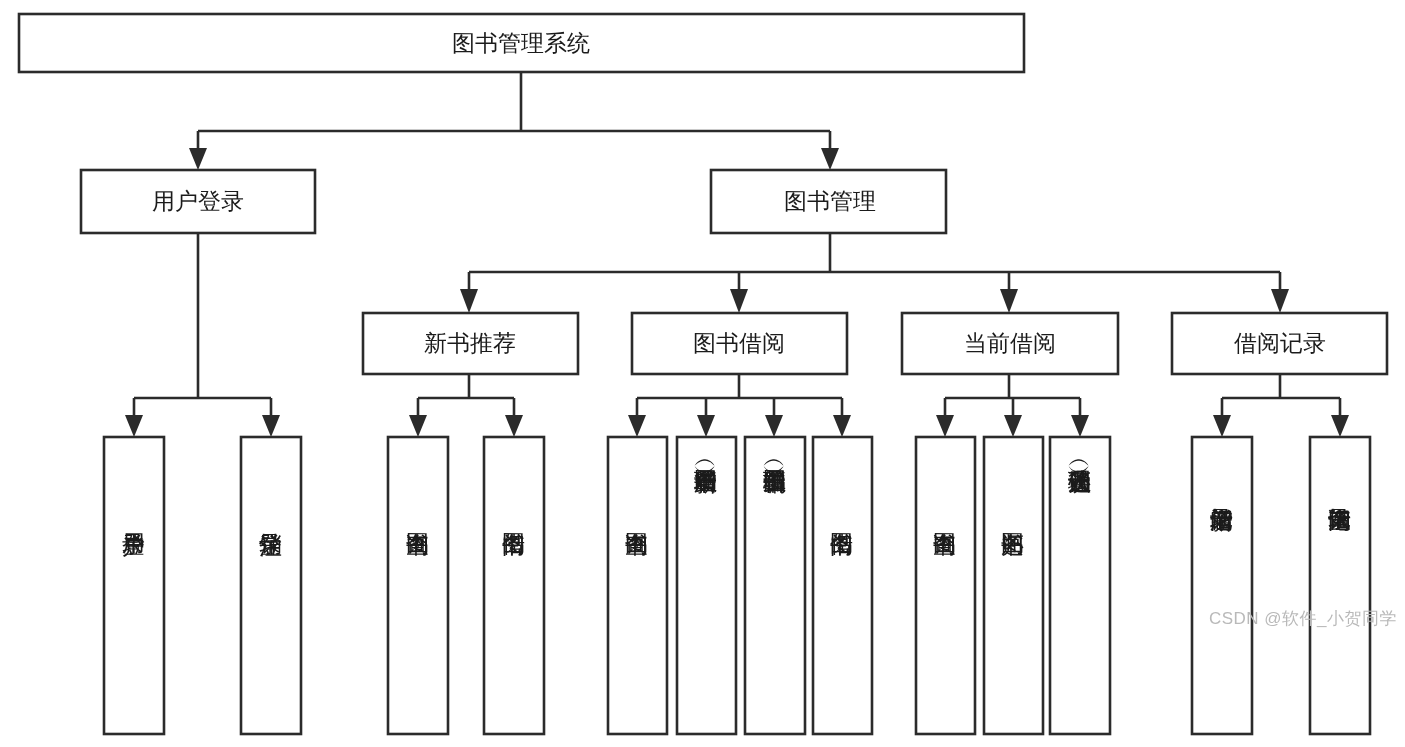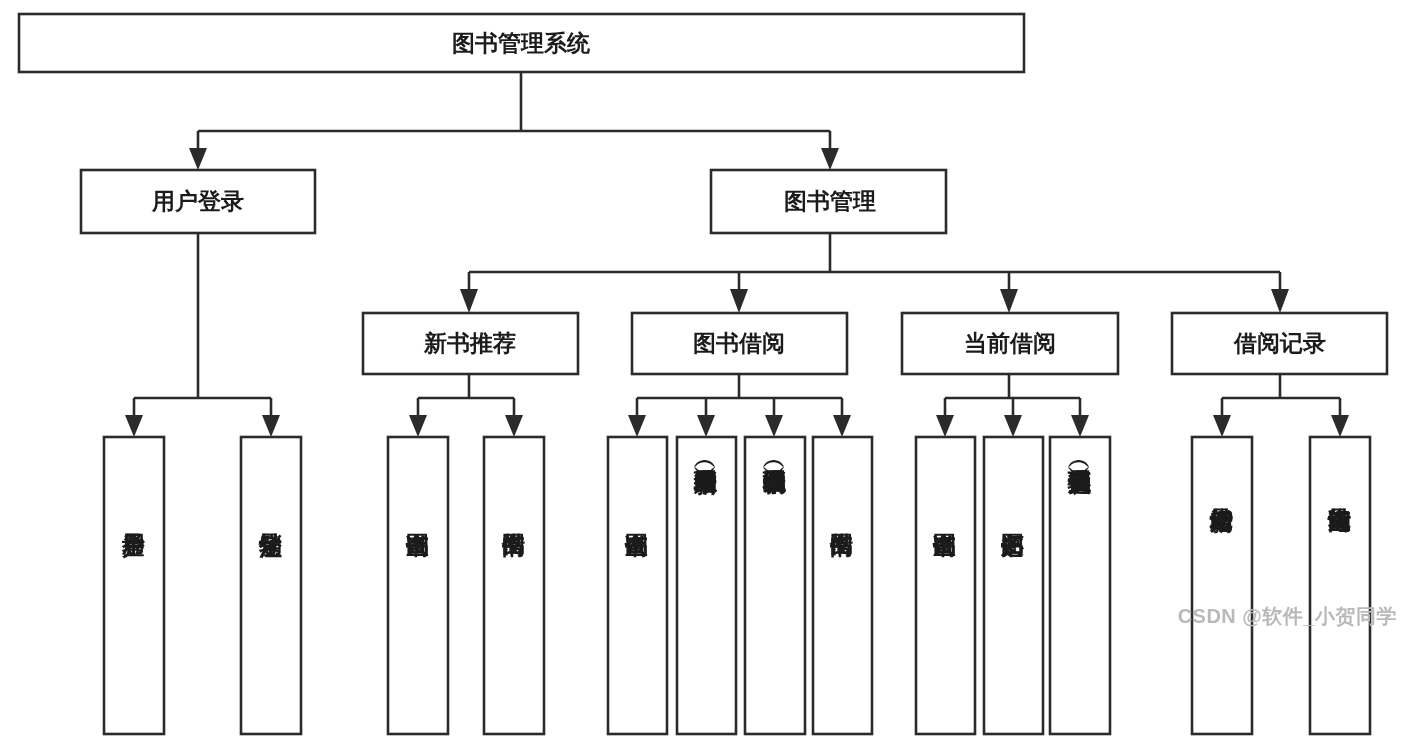--- a/index.html
+++ b/index.html
@@ -12,21 +12,20 @@
     width: 1405px;
     height: 747px;
     font-family: "Liberation Sans", "DejaVu Sans", sans-serif;
     overflow: hidden;
     position: relative;
   }
   #diagram-root {
     position: relative;
     width: 1405px;
     height: 636px;
-    font-weight: bold;
   }
   svg#flowchart {
     position: absolute;
     top: 0;
     left: 0;
     width: 1405px;
     height: 747px;
     display: block;
   }
   .node-box {
@@ -55,21 +54,21 @@
     fill: #1b1b1b;
     font-family: "Liberation Sans", "DejaVu Sans", sans-serif;
     font-size: 23px;
     text-anchor: middle;
   }
   .watermark {
     position: absolute;
     right: 8px;
     bottom: 6px;
     font-family: "Liberation Sans", "DejaVu Sans", sans-serif;
-    font-size: 20px;
+    font-size: 17px;
     color: #b9b9b9;
     letter-spacing: 0.5px;
     white-space: nowrap;
     pointer-events: none;
     margin-top: 27px;
   }
 </style>
 </head>
 <body>
 

